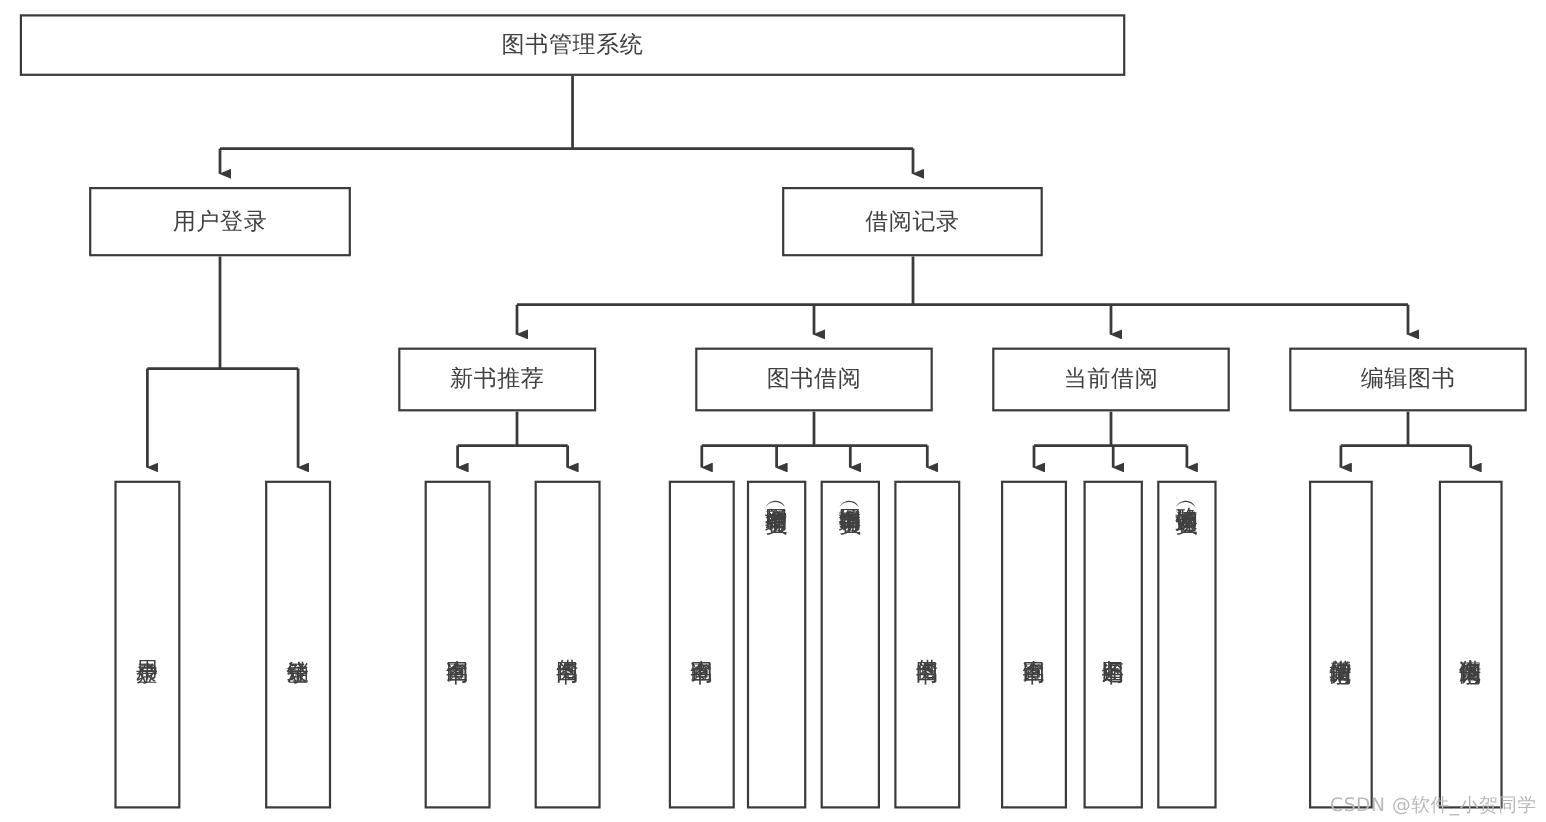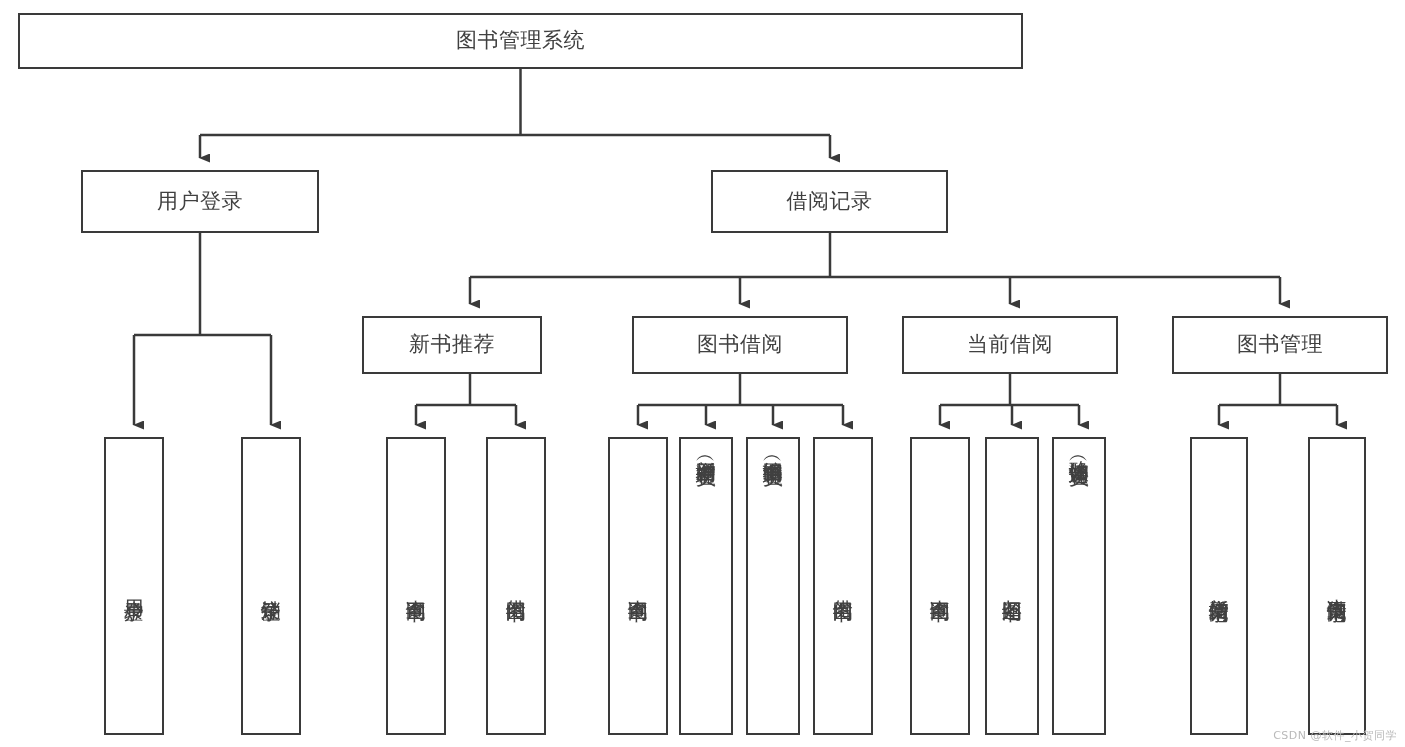--- a/index.html
+++ b/index.html
@@ -57,21 +57,21 @@
     padding-top: 6px;
   }
   .leaf-box.center-v {
     align-items: center;
     padding-top: 0;
   }
   #watermark {
     position: absolute;
     right: 8px;
     bottom: 4px;
-    font-size: 11px;
+    font-size: 17px;
     color: #b9b9b9;
     white-space: nowrap;
     letter-spacing: 0.5px;
   }
 </style>
 </head>
 <body>
 
 <div id="diagram-root">
 
@@ -139,21 +139,21 @@
   <div class="node-box" style="left:362px; top:316px; width:180px; height:58px;">
     <span class="node-label-h">新书推荐</span>
   </div>
   <div class="node-box" style="left:632px; top:316px; width:216px; height:58px;justify-content:center;">
     <span class="node-label-h">图书借阅</span>
   </div>
   <div class="node-box" style="left:902px; top:316px; width:216px; height:58px;">
     <span class="node-label-h">当前借阅</span>
   </div>
   <div class="node-box" style="left:1172px; top:316px; width:216px; height:58px;">
-    <span class="node-label-h">图书管理</span>
+    <span class="node-label-h">编辑图书</span>
   </div>
 
   <div class="node-box leaf-box center-v" style="left:104px; top:437px; width:60px; height:298px;">
     <span class="node-label-v">用户登录</span>
   </div>
   <div class="node-box leaf-box center-v" style="left:241px; top:437px; width:60px; height:298px;">
     <span class="node-label-v">注销登录</span>
   </div>
 
   <div class="node-box leaf-box center-v" style="left:386px; top:437px; width:60px; height:298px;">

